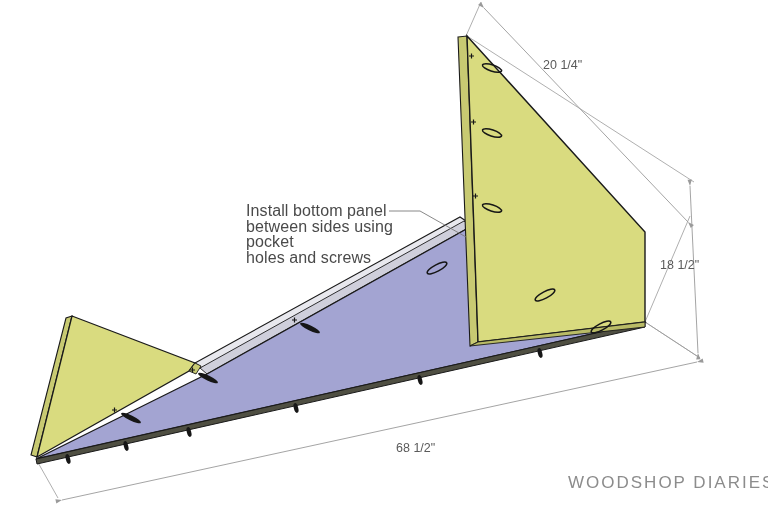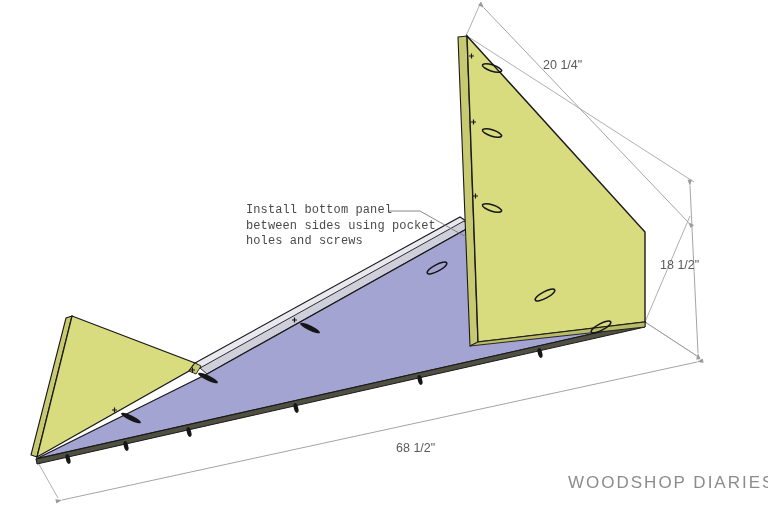--- a/index.html
+++ b/index.html
@@ -24,22 +24,22 @@
     left: 0;
     top: 0;
     width: 768px;
     height: 519px;
   }
   .anno-text {
     position: absolute;
     left: 246px;
     top: 203px;
     width: 190px;
-    font-family: Liberation Mono, monospace;
-    font-size: 12px;
+    font-family: Liberation Sans, sans-serif;
+    font-size: 16px;
     line-height: 15.5px;
     color: #4a4a4a;
     letter-spacing: 0.1px;
     white-space: pre-line;
   }
   .dim-label {
     position: absolute;
     font-family: "Liberation Sans", sans-serif;
     font-size: 12.5px;
     color: #5a5a5a;

